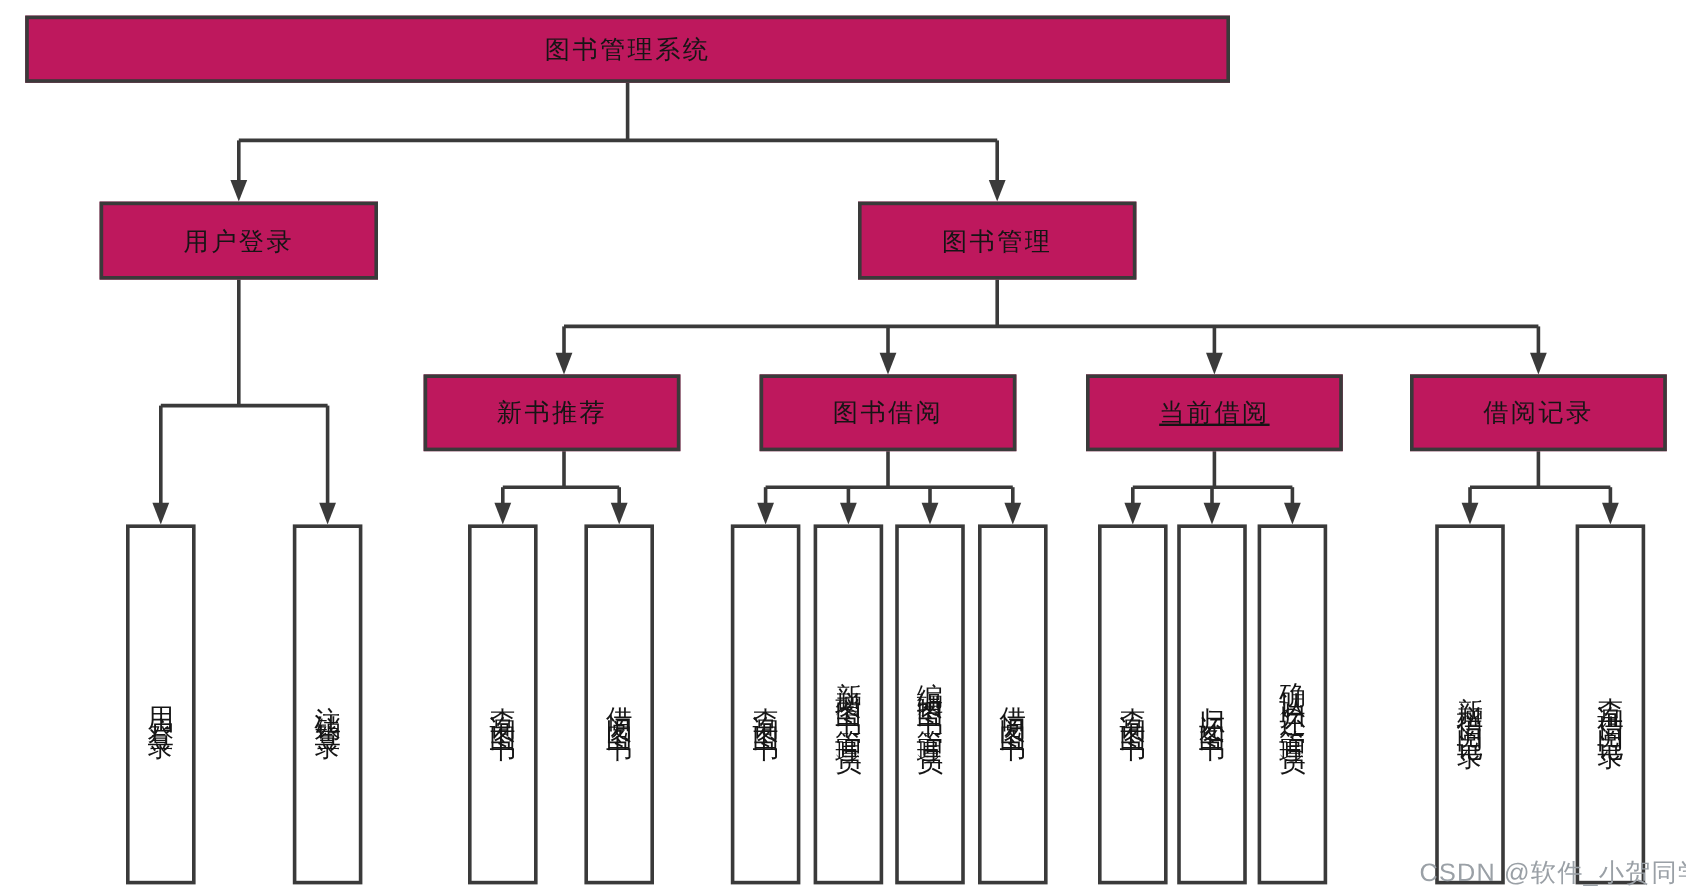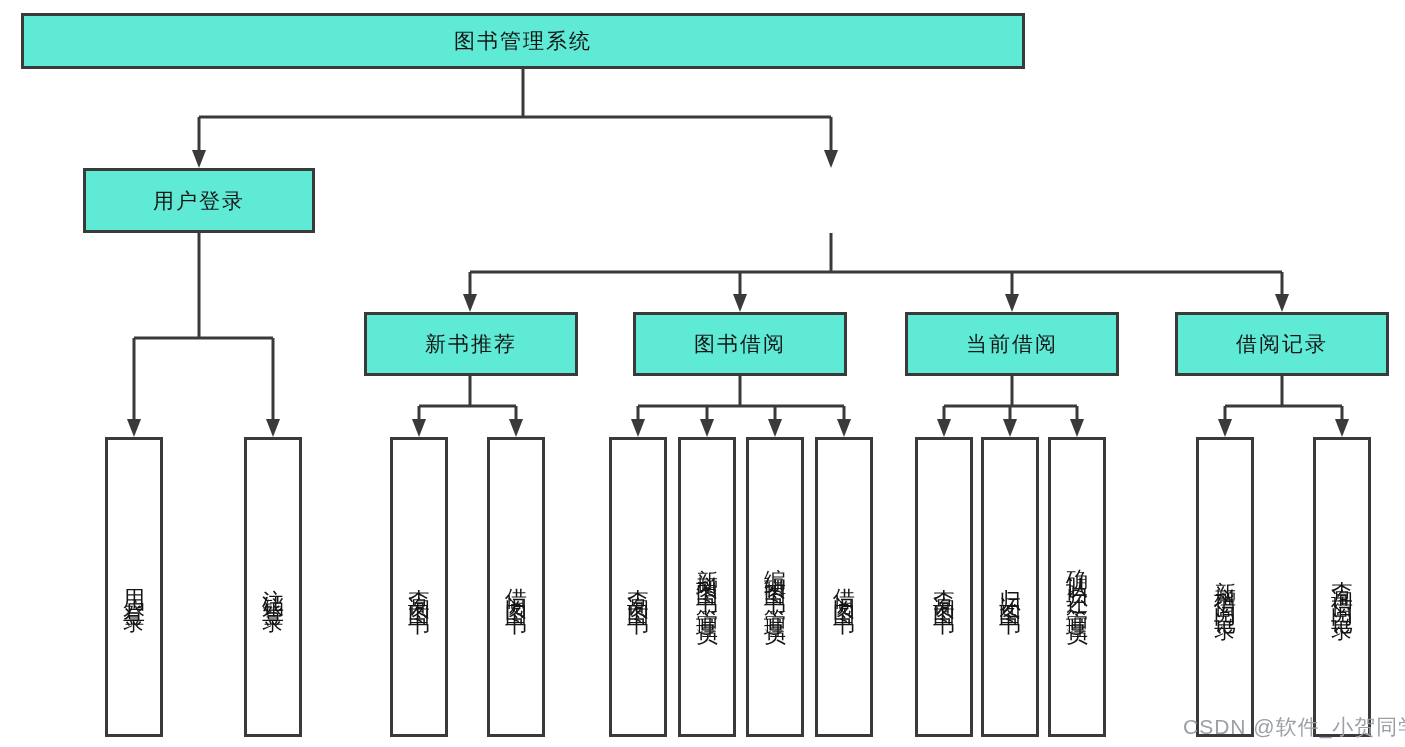--- a/index.html
+++ b/index.html
@@ -9,21 +9,21 @@
   }
   html,body{margin:0;padding:0;background:#ffffff;}
   body{
     width:1405px;height:747px;position:relative;overflow:hidden;
     font-family:"Liberation Sans","DejaVu Sans",sans-serif;
     color:var(--text);
   }
   .stage{position:absolute;left:0;top:0;width:1405px;height:747px;}
   svg.wires{position:absolute;left:0;top:0;}
   .node{
-    position:absolute;box-sizing:border-box;background:#5eead4;
+    position:absolute;box-sizing:border-box;background:#be185d;
     border:3px solid var(--line);
     display:flex;align-items:center;justify-content:center;
     font-size:21px;letter-spacing:2px;white-space:nowrap;
   }
   .node.h-root{left:21px;top:13px;width:1004px;height:56px;}
   .node.h-l2{top:168px;width:232px;height:65px;}
   .node.h-l3{top:312px;width:214px;height:64px;}
   .vnode{
     position:absolute;box-sizing:border-box;background:#ffffff;
     border:3px solid var(--line);
@@ -106,24 +106,25 @@
       <polygon points="1003,419 1017,419 1010,437"></polygon>
       <polygon points="1070,419 1084,419 1077,437"></polygon>
       <polygon points="1218,419 1232,419 1225,437"></polygon>
       <polygon points="1335,419 1349,419 1342,437"></polygon>
     </g>
   </svg>
 
   <div class="node h-root">图书管理系统</div>
 
   <div class="node h-l2" style="left:83px;">用户登录</div>
+  <div class="node h-l2" style="left:715px;">图书管理</div>
 
-  <div class="node h-l3" style="left:364px;">新书推荐</div>
+  <div class="node h-l3" style="left:353px;">新书推荐</div>
   <div class="node h-l3" style="left:633px;text-align:center;">图书借阅</div>
-  <div class="node h-l3" style="left:905px;">当前借阅</div>
+  <div class="node h-l3" style="left:905px;text-decoration:underline;">当前借阅</div>
   <div class="node h-l3" style="left:1175px;">借阅记录</div>
 
   <div class="vnode" style="left:105px;">
     <span>用户登录</span>
   </div>
   <div class="vnode" style="left:244px;">
     <span>注销登录</span>
   </div>
 
   <div class="vnode" style="left:390px;">

